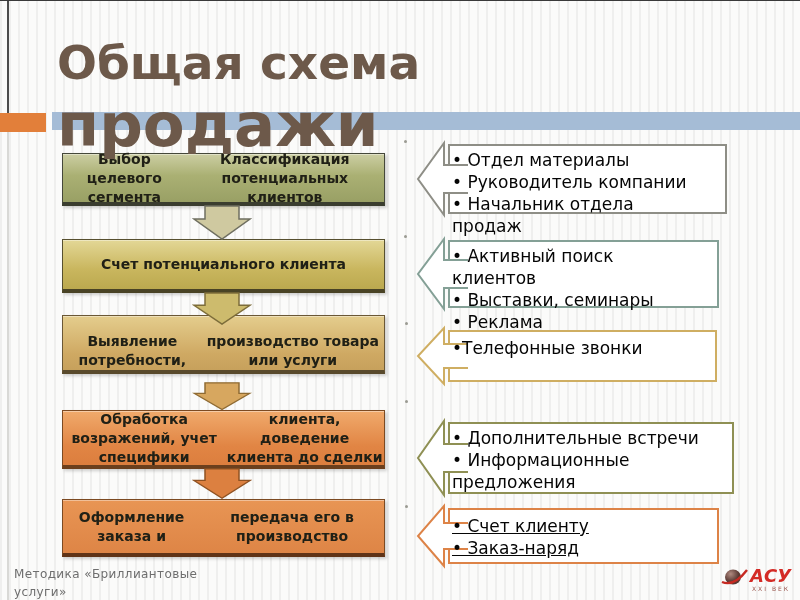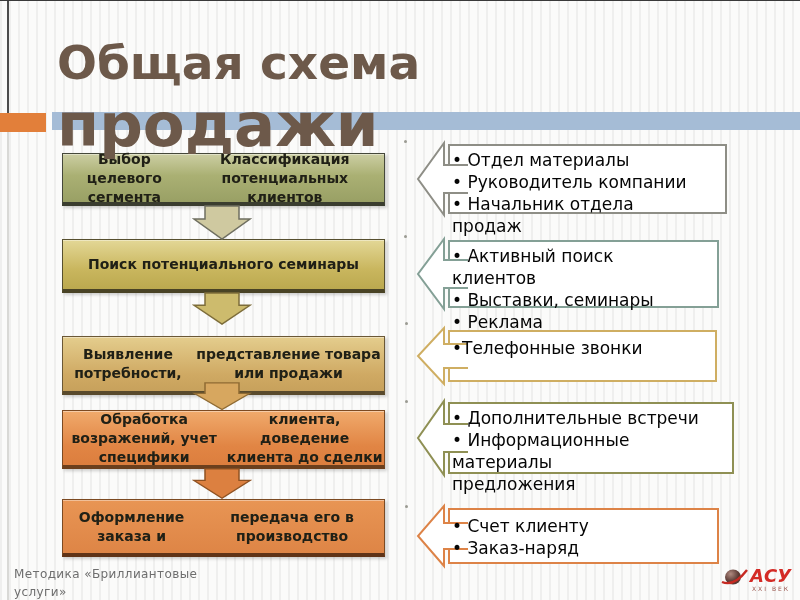--- a/index.html
+++ b/index.html
@@ -19,46 +19,46 @@
   .blue-band{position:absolute;left:52px;top:111px;width:748px;height:18px;background:#a5bcd6;z-index:1;}
   
   .flow-box{
     position:absolute;left:62px;width:323px;box-sizing:border-box;z-index:2;
     display:flex;flex-direction:row;align-items:center;justify-content:center;
     text-align:center;font-size:14px;font-weight:bold;line-height:19px;color:#202016;
     box-shadow:inset 0 1px 0 rgba(255,255,255,.4), 2px 2px 3px rgba(0,0,0,.18);
   }
   .fb1{top:152px;height:53px;background:linear-gradient(180deg,#cccea3 0%,#aab073 45%,#99a065 100%);border:1px solid #45483a;border-bottom:4px solid #3a3d2f;}
   .fb2{top:238px;height:54px;background:linear-gradient(180deg,#e3d796 0%,#c9b65e 60%,#bba94f 100%);border:1px solid #57502f;border-bottom:4px solid #494325;}
-  .fb3{top:335px;height:59px;background:linear-gradient(180deg,#e4cd8d 0%,#cfa963 70%,#c7a15c 100%);border:1px solid #6b5836;border-bottom:4px solid #594a2c;}
+  .fb3{top:314px;height:59px;background:linear-gradient(180deg,#e4cd8d 0%,#cfa963 70%,#c7a15c 100%);border:1px solid #6b5836;border-bottom:4px solid #594a2c;align-items:flex-end;}
   .fb4{top:409px;height:59px;background:linear-gradient(180deg,#f0aa6c 0%,#e18544 65%,#dc7e3e 100%);border:1px solid #7c4a22;border-bottom:4px solid #6b3f1d;}
   .fb5{top:498px;height:58px;background:linear-gradient(180deg,#e89554 0%,#de8546 100%);border:1px solid #7c4a22;border-bottom:4px solid #5f3317;}
   
   .flow-arrow{position:absolute;left:192px;width:60px;z-index:4;}
   .fa1{top:204px;height:36px;} .fa2{top:291px;height:34px;}
   .fa3{top:381px;height:29px;} .fa4{top:467px;height:32px;}
   .fa1 polygon{fill:#cfc9a0;stroke:#6f6f60;}
   .fa2 polygon{fill:#cdbb6d;stroke:#7d6d3a;}
   .fa3 polygon{fill:#d7a75f;stroke:#8f6b33;}
   .fa4 polygon{fill:#dc8040;stroke:#8f5222;}
   .flow-arrow polygon{stroke-width:1.5;stroke-linejoin:miter;}
   
   .callout{position:absolute;left:410px;}
   .callout svg{display:block;}
   .callout .box{fill:#ffffff;stroke-width:2;}
   .callout .arrow-fill{fill:#ffffff;stroke:none;}
   .callout .arrow-line{fill:none;stroke-width:2;stroke-linejoin:miter;}
   .c1{top:138px;} .c1 .box,.c1 .arrow-line{stroke:#8e8e86;}
   .c2{top:234px;} .c2 .box,.c2 .arrow-line{stroke:#84a096;}
   .c3{top:324px;} .c3 .box,.c3 .arrow-line{stroke:#cfae62;}
-  .c4{top:396px;} .c4 .box,.c4 .arrow-line{stroke:#8f9054;}
+  .c4{top:416px;} .c4 .box,.c4 .arrow-line{stroke:#8f9054;}
   .c5{top:502px;} .c5 .box,.c5 .arrow-line{stroke:#dd8347;}
   .callout-text{position:absolute;left:42px;font-size:17px;line-height:22px;color:#050505;white-space:nowrap;}
   .c1 .callout-text{top:10px;} .c2 .callout-text{top:10px;} .c3 .callout-text{top:12px;}
-  .c4 .callout-text{top:10px;} .c5 .callout-text{top:12px;}
+  .c4 .callout-text{top:10px;} .c5 .callout-text{top:12px;text-decoration:underline;}
   
   .dot{position:absolute;width:3px;height:3px;border-radius:50%;background:#9b9b93;z-index:1;}
   
   .footer{position:absolute;left:14px;top:564px;font-size:12px;line-height:18px;color:#6e6e6e;letter-spacing:.4px;}
   
   .logo{position:absolute;left:720px;top:559px;width:76px;height:36px;}
 </style>
 </head>
 <body>
 
@@ -74,29 +74,29 @@
 
   <div class="flow-box fb1">
     <div>Выбор целевого сегмента</div>
     <div>Классификация потенциальных клиентов</div>
   </div>
   <svg class="flow-arrow fa1" viewBox="0 0 60 36" preserveAspectRatio="none">
       <polygon points="13,1 47,1 47,14 58,14 30,34 2,14 13,14"></polygon>
     </svg>
 
   <div class="flow-box fb2">
-    <div>Поиск потенциального семинары</div>
+    <div>Счет потенциального клиента</div>
   </div>
   <svg class="flow-arrow fa2" viewBox="0 0 60 36" preserveAspectRatio="none">
       <polygon points="13,1 47,1 47,14 58,14 30,34 2,14 13,14"></polygon>
     </svg>
 
   <div class="flow-box fb3">
     <div>Выявление потребности,</div>
-    <div>представление товара или продажи</div>
+    <div>производство товара или услуги</div>
   </div>
   <svg class="flow-arrow fa3" viewBox="0 0 60 36" preserveAspectRatio="none">
       <polygon points="13,1 47,1 47,14 58,14 30,34 2,14 13,14"></polygon>
     </svg>
 
   <div class="flow-box fb4">
     <div>Обработка возражений, учет специфики</div>
     <div>клиента, доведение клиента до сделки</div>
   </div>
   <svg class="flow-arrow fa4" viewBox="0 0 60 36" preserveAspectRatio="none">
@@ -155,21 +155,20 @@
 
   <div class="callout c4">
     <svg width="325" height="82" viewBox="0 0 325 82">
       <rect class="box" x="39" y="6" width="284" height="70"></rect>
       <polygon class="arrow-fill" points="58,27 34,27 34,4 8,41 34,78 34,55 58,55"></polygon>
       <path class="arrow-line" d="M58,27 L34,27 L34,4 L8,41 L34,78 L34,55 L58,55"></path>
     </svg>
     <div class="callout-text">
       <div>• Дополнительные встречи</div>
       <div>• Информационные</div>
-      <div>материалы</div>
       <div>предложения</div>
     </div>
   </div>
 
   <div class="callout c5">
     <svg width="310" height="66" viewBox="0 0 310 66">
       <rect class="box" x="39" y="6" width="269" height="54"></rect>
       <polygon class="arrow-fill" points="58,20 34,20 34,3 8,33 34,63 34,46 58,46"></polygon>
       <path class="arrow-line" d="M58,20 L34,20 L34,3 L8,33 L34,63 L34,46 L58,46"></path>
     </svg>

